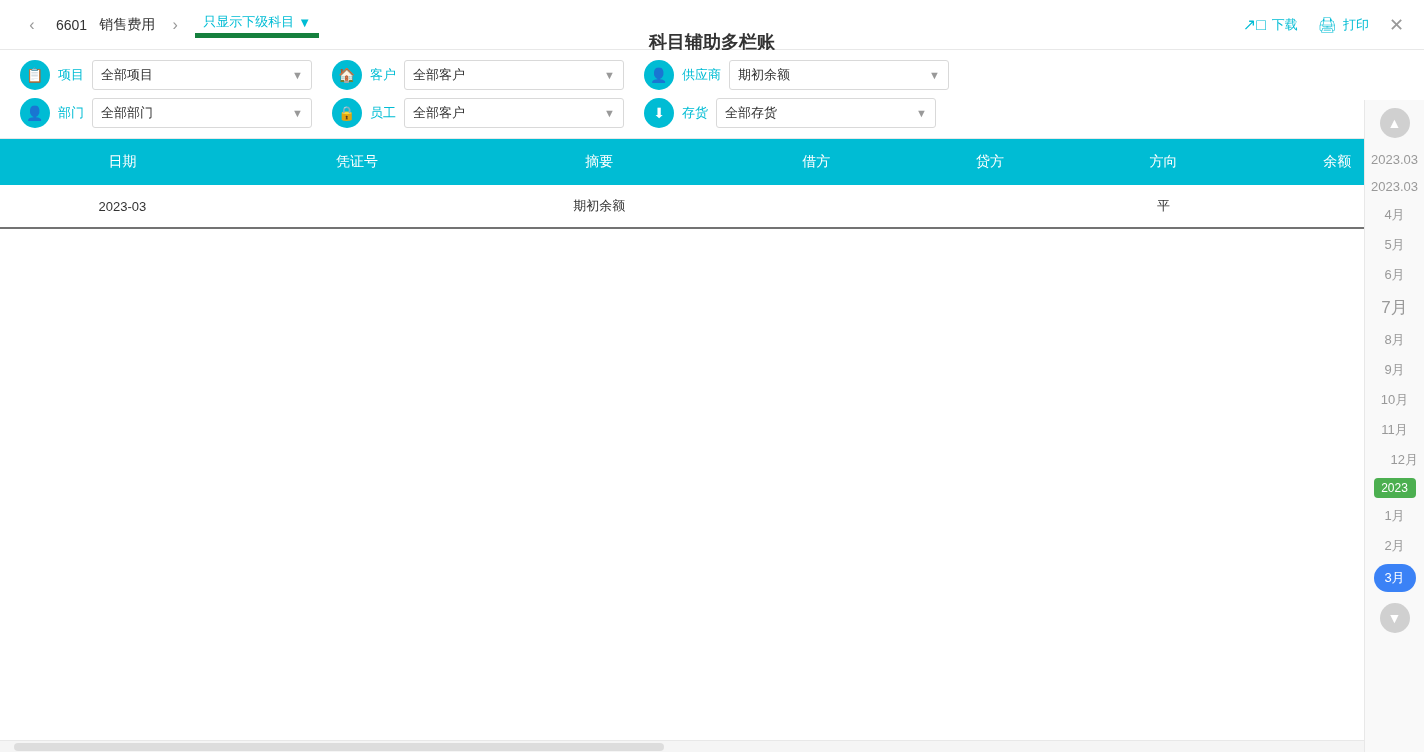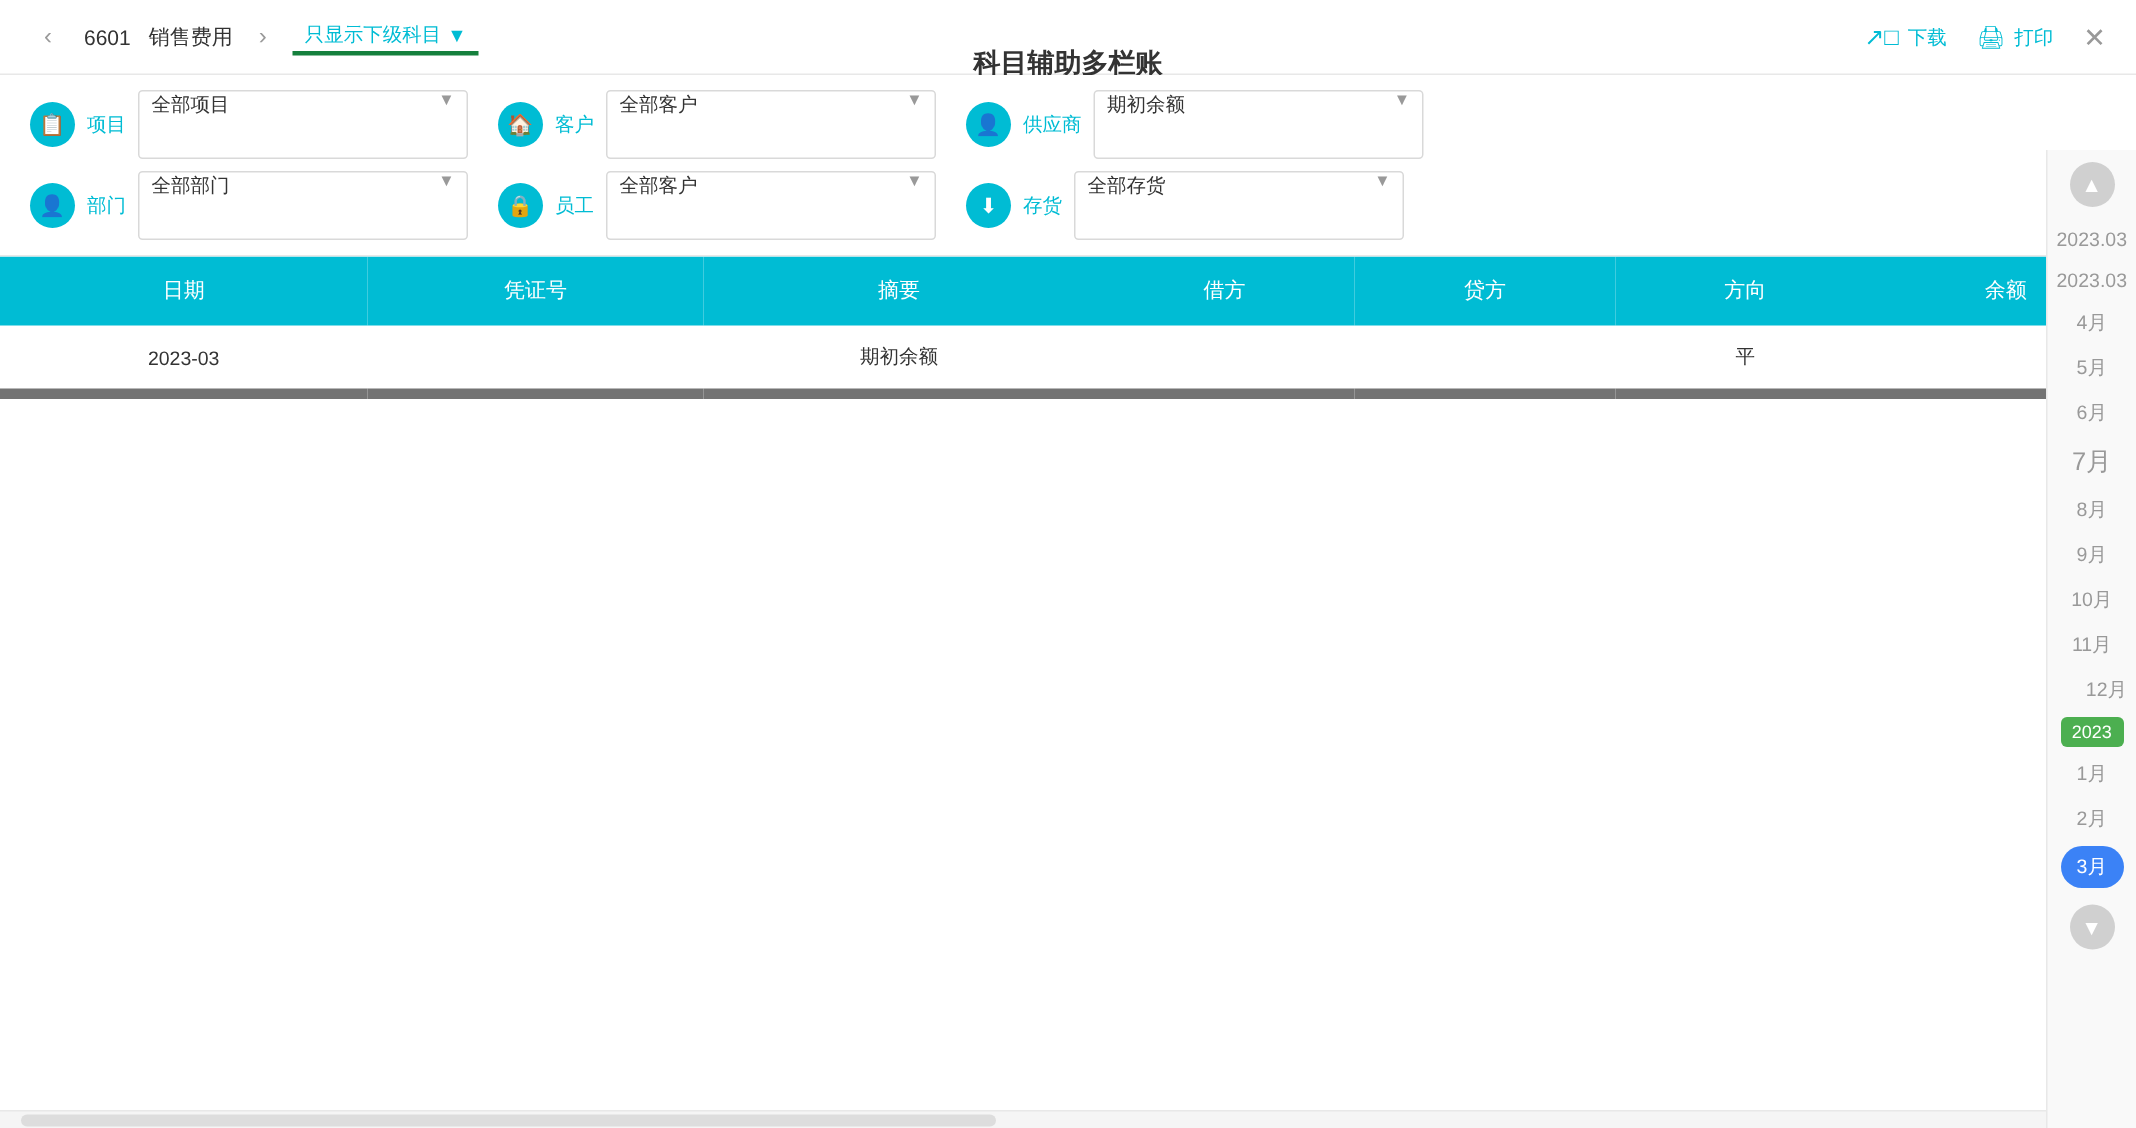--- a/index.html
+++ b/index.html
@@ -52,21 +52,21 @@
       border: none;
       color: #333;
       font-size: 14px;
       font-weight: 500;
       padding: 2px 4px;
     }
     .show-sub-select {
       display: flex;
       align-items: center;
       gap: 4px;
-      border-bottom: 3px solid #15803d;
+      border-bottom: 5px solid #15803d;
       color: #00bcd4;
       padding: 2px 8px;
       cursor: pointer;
       font-size: 13px;
     }
     .title-center {
       font-size: 18px;
       font-weight: 600;
       color: #333;
       position: absolute;
@@ -127,26 +127,26 @@
       font-size: 14px;
       flex-shrink: 0;
     }
     .filter-label {
       color: #00bcd4;
       font-size: 13px;
       white-space: nowrap;
     }
     .filter-select {
       width: 220px;
-      height: 46px;
+      height: 30px;
       border: 1px solid #d9d9d9;
       border-radius: 3px;
       padding: 0 8px;
       display: flex;
-      align-items: flex-start;
+      align-items: center;
       justify-content: space-between;
       cursor: pointer;
       background: #fff;
       font-size: 13px;
       color: #333;
     }
     .filter-select .chevron { color: #999; font-size: 11px; }
     
     .table-container {
       flex: 1;
@@ -162,21 +162,21 @@
       color: #fff;
     }
     .ledger-table thead th {
       padding: 14px 10px;
       font-weight: 500;
       font-size: 14px;
       text-align: center;
       border: none;
     }
     .ledger-table tbody tr {
-      border-bottom: 7px solid #737373;
+      border-bottom: 2px solid #737373;
     }
     .ledger-table tbody td {
       padding: 12px 10px;
       text-align: center;
       font-size: 13px;
       color: #333;
     }
     
     .bottom-scrollbar {
       height: 12px;

